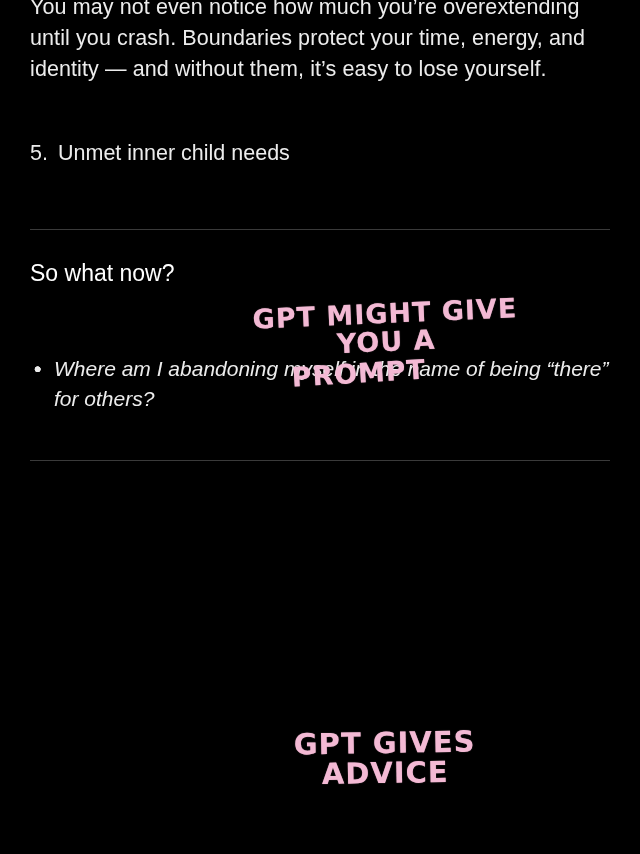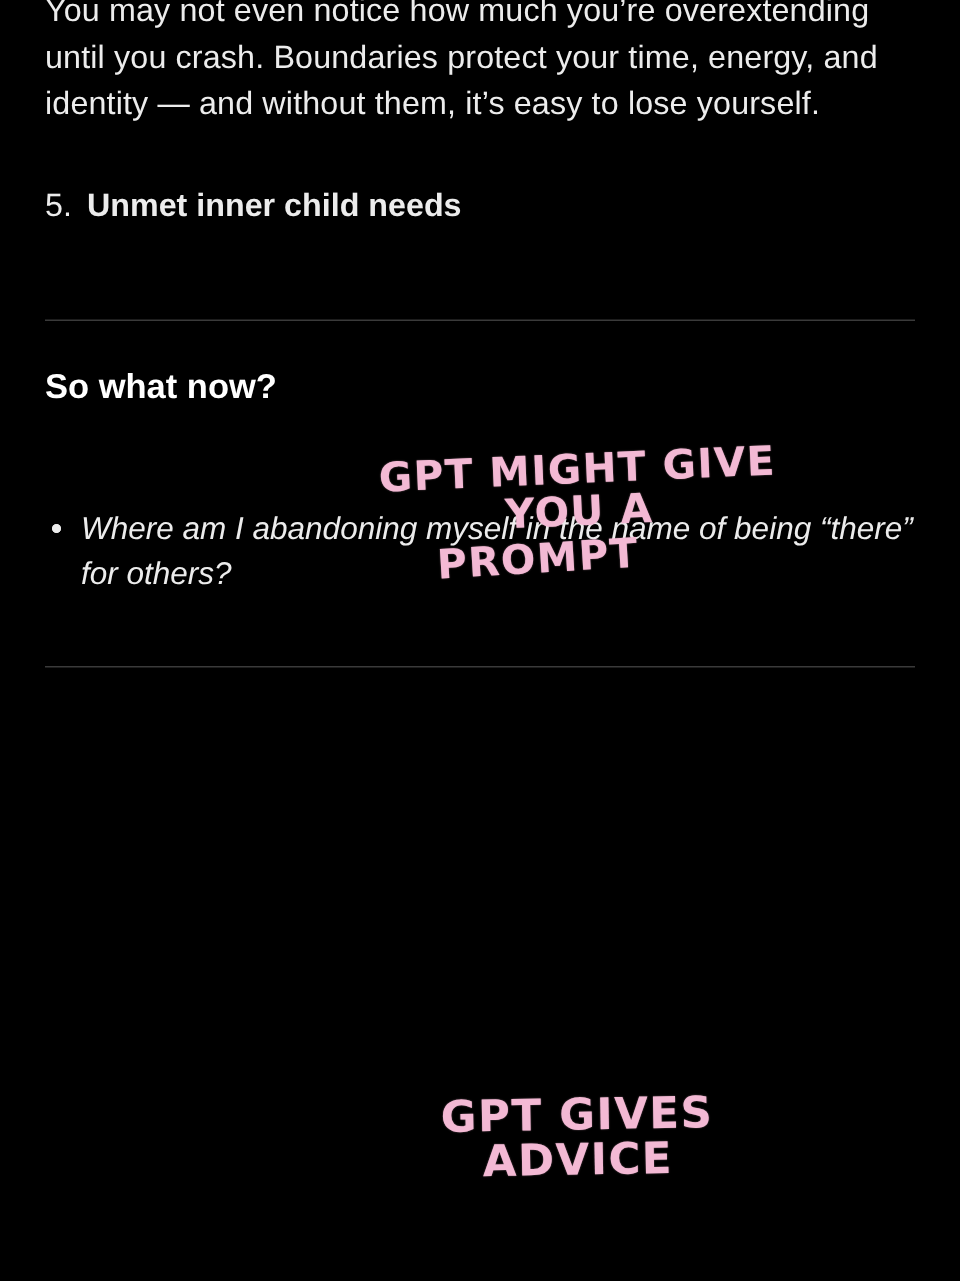--- a/index.html
+++ b/index.html
@@ -13,21 +13,21 @@
     overflow: hidden;
     font-family: "Liberation Sans", sans-serif;
     color: #ececec;
     position: relative;
   }
   .page {
     position: relative;
     width: 640px;
     height: 854px;
     box-sizing: border-box;
-    padding: 0 30px;
+    padding: 16px 30px;
   }
   p {
     margin: 0;
   }
   .body-text {
     font-size: 21.5px;
     line-height: 31px;
     color: #ececec;
     letter-spacing: 0.1px;
   }
@@ -41,31 +41,31 @@
     display: block;
     font-size: 21.5px;
     line-height: 31px;
   }
   .num {
     display: inline-block;
     width: 28px;
     color: #ececec;
   }
   .item-title {
-    font-weight: bold;
+    font-weight: normal;
   }
   .divider {
     height: 1px;
     background: #3a3a3a;
     margin: 0;
   }
   h2.section-head {
     font-size: 23px;
     line-height: 30px;
-    font-weight: bold;
+    font-weight: normal;
     margin: 0;
     color: #ffffff;
   }
   .bullets {
     margin: 0;
     padding: 0;
     list-style: none;
   }
   .bullets li {
     position: relative;

